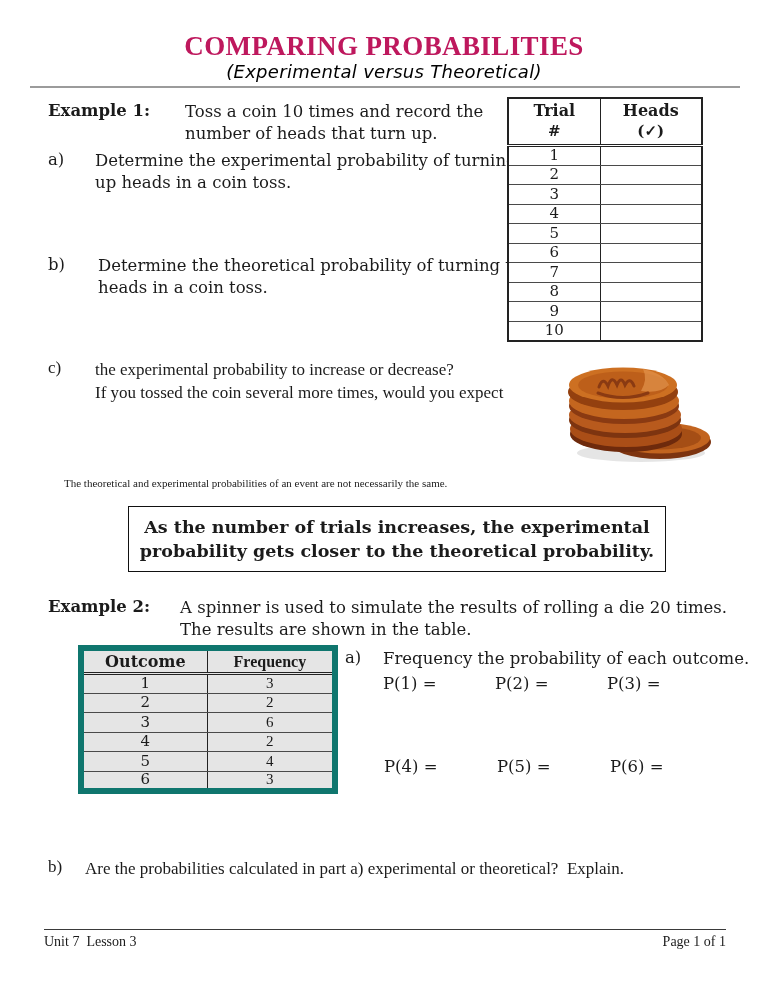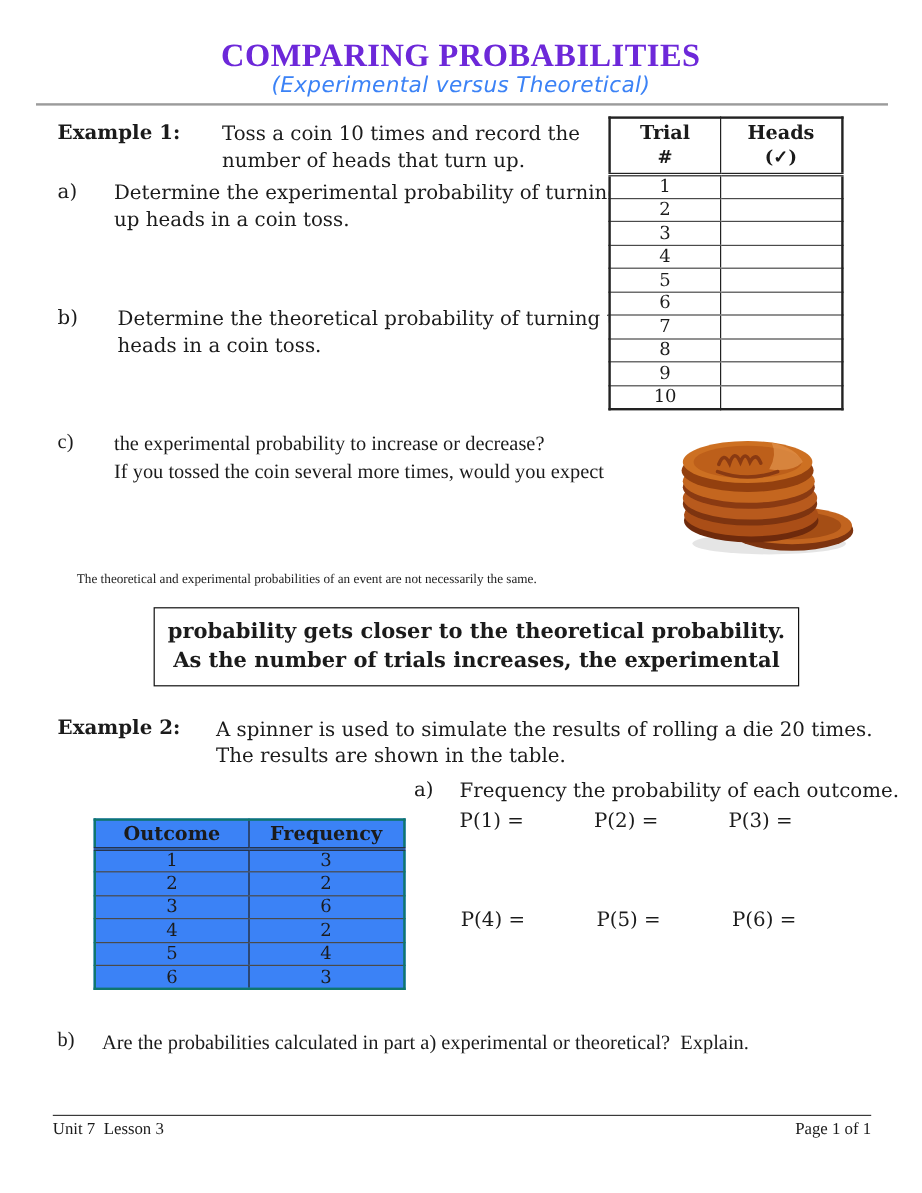--- a/index.html
+++ b/index.html
@@ -4,26 +4,26 @@
 <style>
   * { margin:0; padding:0; box-sizing:border-box; }
   html,body { background:#ffffff; }
   .page {
     position:relative; width:768px; height:994px; background:#ffffff;
     color:#1b1b1b; font-family:"DejaVu Serif", serif; overflow:hidden;
   }
   .title {
     position:absolute; top:31px; left:0; width:100%; text-align:center;
     font-family:"Liberation Serif", serif; font-weight:bold; font-size:27px;
-    letter-spacing:.4px; color:#6d28d9;
+    letter-spacing:.4px; color:#be185d;
   }
   .subtitle {
     position:absolute; top:61px; left:0; width:100%; text-align:center;
     font-family:"DejaVu Sans", sans-serif; font-style:italic; font-size:18px;
-    color:#3b82f6; letter-spacing:.3px;
+    color:#000000; letter-spacing:.3px;
   }
   .rule { position:absolute; top:86px; left:30px; width:710px; height:2px; background:#9b9b9b; }
 
   .g-label { position:absolute; font-size:16.5px; font-weight:bold; font-family:"DejaVu Serif", serif; }
   .g-part  { position:absolute; font-size:16.5px; font-family:"DejaVu Serif", serif; }
   .g-text  { position:absolute; font-size:16.5px; line-height:22px; font-family:"DejaVu Serif", serif; }
   .t-part  { position:absolute; font-size:17px; font-family:"Liberation Serif", serif; }
   .t-text  { position:absolute; font-size:17px; line-height:23px; font-family:"Liberation Serif", serif; }
 
   table { border-collapse:collapse; }
@@ -39,32 +39,32 @@
   .trial-table td {
     height:19.5px; border-bottom:1px solid #4a4a4a; font-size:15px;
     text-align:center; line-height:1; padding:0;
   }
   .trial-table .c1 { width:92px; }
   .trial-table .c2 { width:102px; border-left:1.5px solid #222; }
   .trial-table tr:last-child td { border-bottom:none; }
 
   .outcome-table {
     position:absolute; left:78px; top:645px; width:260px;
-    border:2px solid #0f766e; background:#3b82f6;margin-top:37px;
+    border:6px solid #0f766e; background:#e5e5e5;
   }
   .outcome-table th {
     border-bottom:3px double #222; font-size:16px; font-weight:bold;
     height:24px; padding:1px 0;
   }
   .outcome-table td {
     height:19.5px; border-bottom:1px solid #4a4a4a; font-size:15px;
     text-align:center; line-height:1; padding:0;
   }
   .outcome-table .c1 { width:128px; }
-  .outcome-table .c2 { width:130px; border-left:1.5px solid #222; }
+  .outcome-table .c2 { width:130px; border-left:1.5px solid #222;font-family:Liberation Serif, serif; }
   .outcome-table tr:last-child td { border-bottom:none; }
 
   .note {
     position:absolute; left:44px; top:477px; width:710px;
     font-family:"Liberation Serif", serif; font-size:11px;margin-left:20px;
   }
   .key-box {
     position:absolute; left:128px; top:506px; width:538px; height:66px;
     border:1.6px solid #111; text-align:center; padding-top:8px;
     font-weight:bold; font-size:17.5px; line-height:24px;
@@ -192,22 +192,22 @@
     <ellipse cx="60" cy="35" rx="45" ry="13.5" fill="#bd5f1a"></ellipse>
     <path d="M80 19 q20 4 26 16 q-9 9 -28 6 q7 -12 2 -22z" fill="#e0904a" opacity="0.75"></path>
 
     <path d="M36 37 q4 -11 9 -1 q4 -12 9 -1 q4 -10 8 0 q5 -9 9 1" stroke="#8a3a12" stroke-width="3" fill="none" stroke-linecap="round"></path>
     <path d="M35 43 q25 9 50 0" stroke="#8a3a12" stroke-width="3" fill="none" stroke-linecap="round"></path>
   </svg>
 
   <div class="note">The theoretical and experimental probabilities of an event are not necessarily the same.</div>
 
   <div class="key-box">
+    <div>As the number of trials increases, the experimental</div>
     <div>probability gets closer to the theoretical probability.</div>
-    <div>As the number of trials increases, the experimental</div>
   </div>
 
   <div class="g-label" style="left:48px;top:597px">Example 2:</div>
   <div class="g-text" style="left:180px;top:597px;width:560px">
     <div>A spinner is used to simulate the results of rolling a die 20 times.</div>
     <div>The results are shown in the table.</div>
   </div>
 
   <table class="outcome-table">
     <thead>

